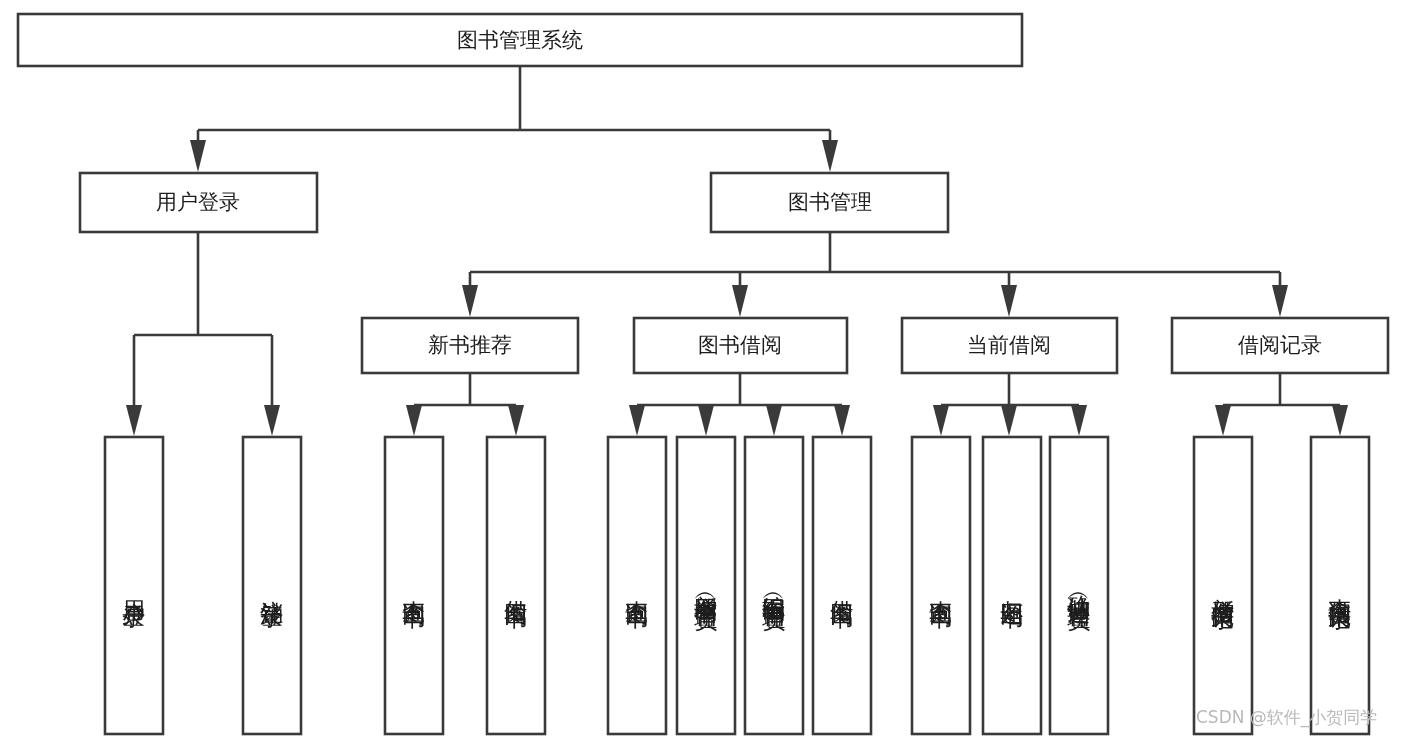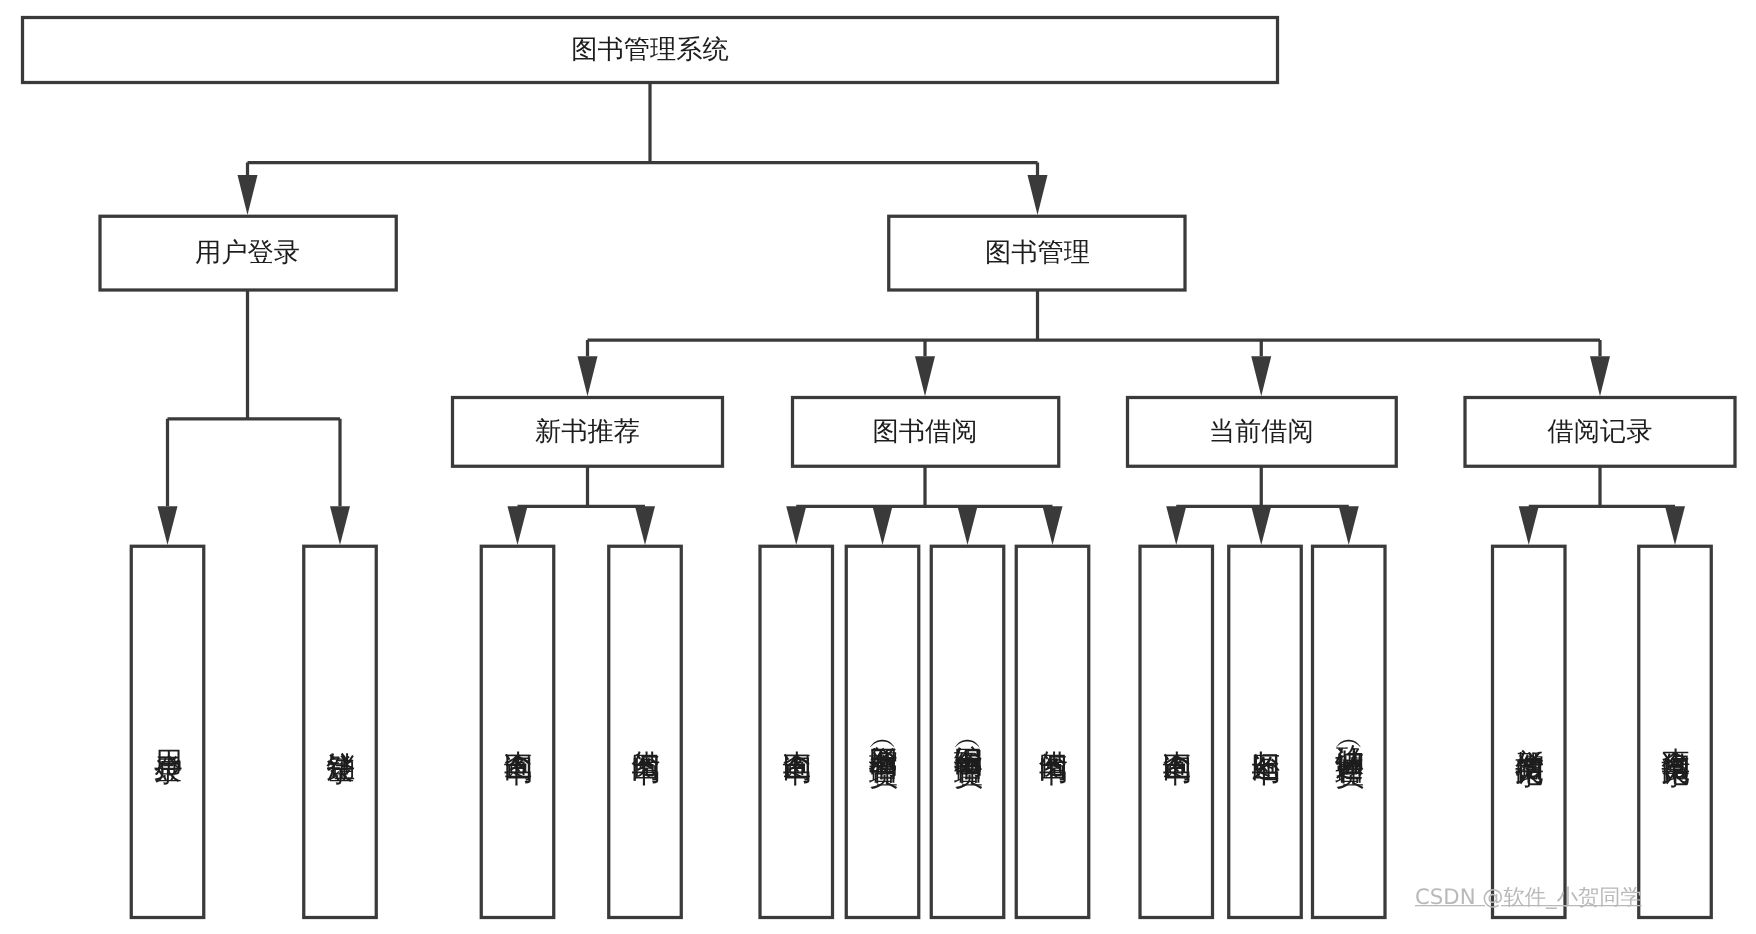--- a/index.html
+++ b/index.html
@@ -192,15 +192,15 @@
   <div class="leaf-label" style="left:608px;  top:437px; width:58px; height:297px;">查询图书</div>
   <div class="leaf-label" style="left:677px;  top:437px; width:58px; height:297px;">新增图书（管理员）</div>
   <div class="leaf-label" style="left:745px;  top:437px; width:58px; height:297px;">编辑图书（管理员）</div>
   <div class="leaf-label" style="left:813px;  top:437px; width:58px; height:297px;">借阅图书</div>
   <div class="leaf-label" style="left:912px;  top:437px; width:58px; height:297px;">查询图书</div>
   <div class="leaf-label" style="left:983px;  top:437px; width:58px; height:297px;">归还图书</div>
   <div class="leaf-label" style="left:1050px; top:437px; width:58px; height:297px;">确认归还（管理员）</div>
   <div class="leaf-label" style="left:1194px; top:437px; width:58px; height:297px;">新增借阅记录</div>
   <div class="leaf-label" style="left:1311px; top:437px; width:58px; height:297px;">查询借阅记录</div>
 
-  <div class="watermark" style="left:1132px; top:706px;text-decoration:underline;">CSDN @软件_小贺同学</div>
+  <div class="watermark" style="left:1196px; top:706px;">CSDN @软件_小贺同学</div>
 
 </div>
 
 </body></html>

